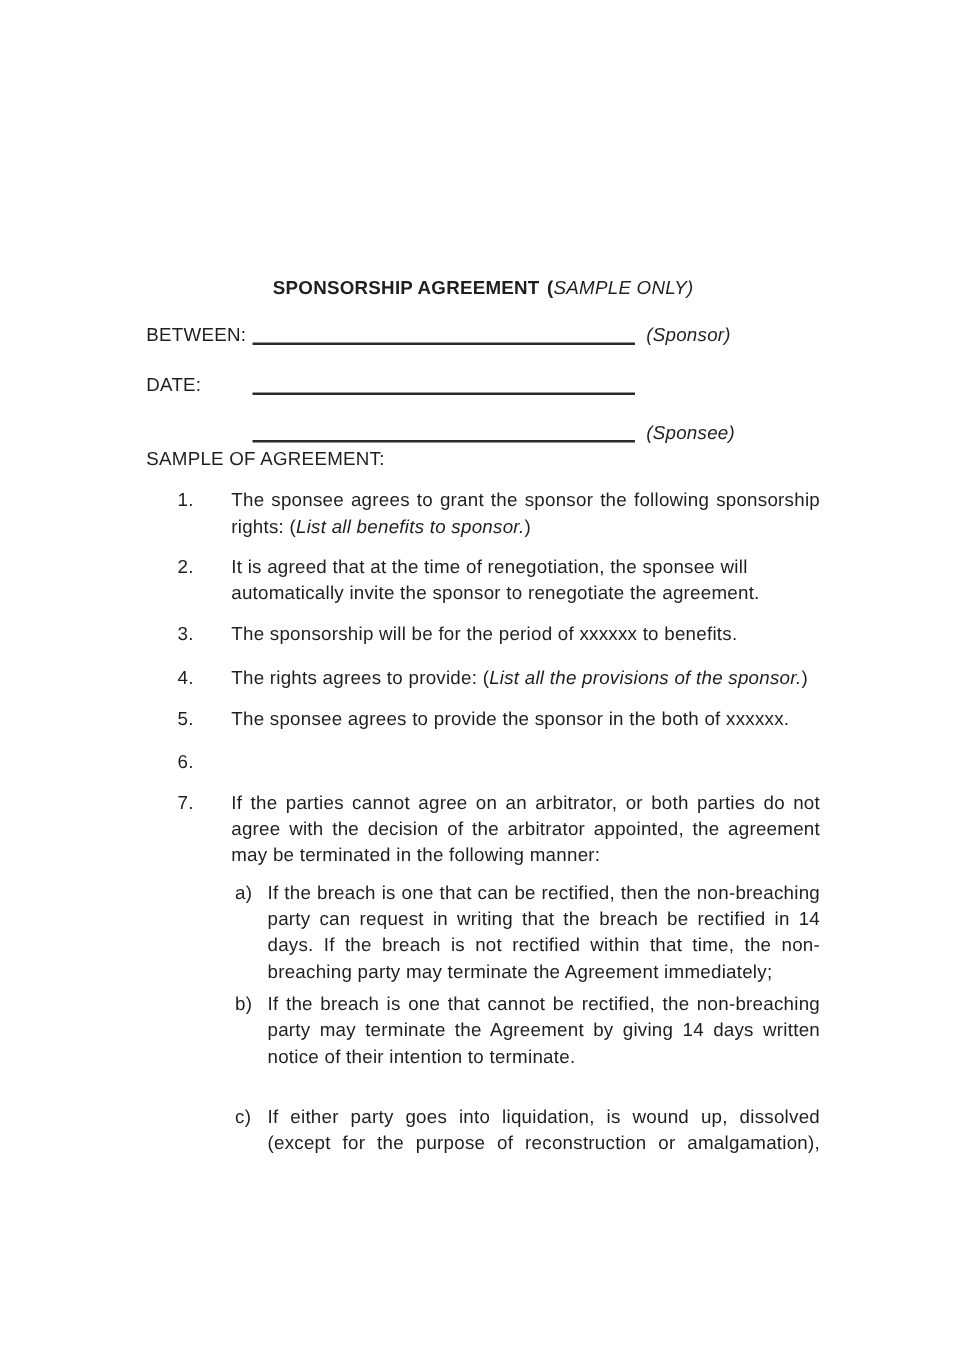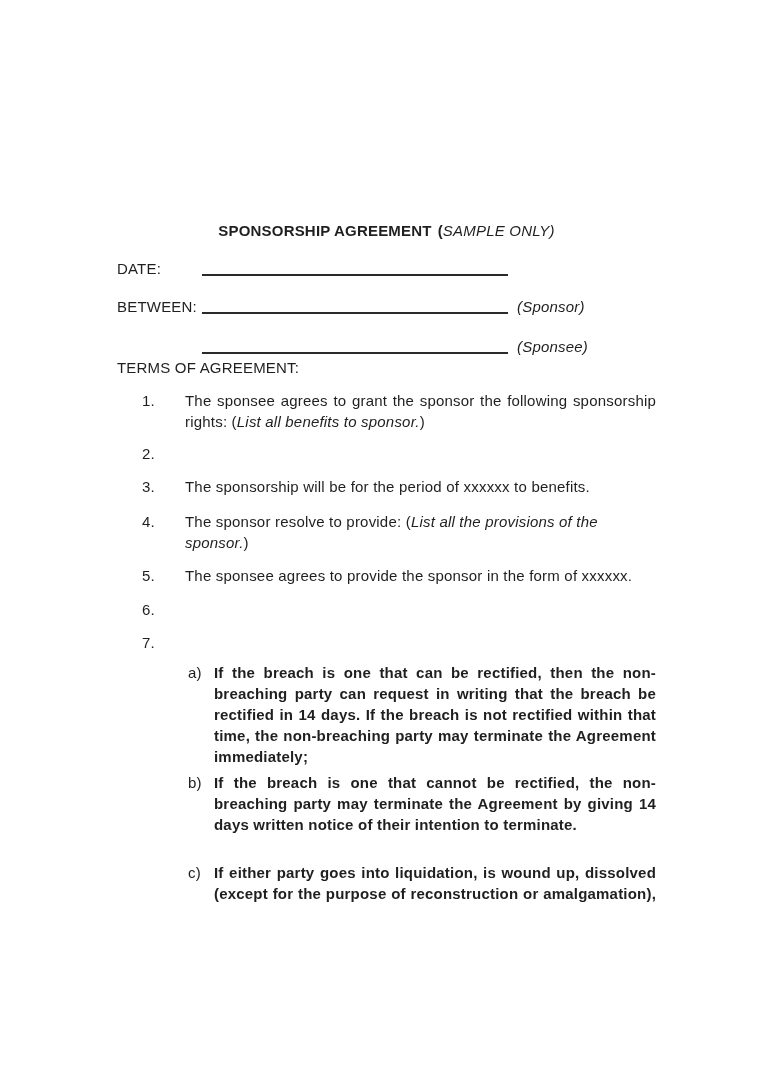--- a/index.html
+++ b/index.html
@@ -36,80 +36,82 @@
   .item .body { flex:1; }
   .just { text-align:justify; }
   .just-all { text-align:justify; text-align-last:justify; }
   em { }
 
   .mb11{margin-bottom:11px}.mb12{margin-bottom:12px}.mb13{margin-bottom:13px}
   .mb14{margin-bottom:14px}.mb9{margin-bottom:9px}
 
   .sub { display:flex; margin-left:71px; }
   .sub .marker { flex:0 0 26px; }
-  .sub .body { flex:1;font-weight:bold; }
+  .sub .body { flex:1; }
   .sub-a { margin-bottom:5px; }
   .sub-b { margin-bottom:27px; }
 </style>
 </head>
 <body>
 
 <div class="page">
 
   <div class="title"><span class="b">SPONSORSHIP AGREEMENT</span><span class="b paren">(</span><span class="it">SAMPLE ONLY)</span></div>
 
-  <div class="frow row-date">
-    <span class="lbl">DATE:</span>
-    <span class="blank"></span>
-  </div>
-
   <div class="frow row-between">
     <span class="lbl">BETWEEN:</span>
     <span class="blank"></span>
     <span class="tag">(Sponsor)</span>
+  </div>
+
+  <div class="frow row-date">
+    <span class="lbl">DATE:</span>
+    <span class="blank"></span>
   </div>
 
   <div class="frow row-sponsee">
     <span class="lbl"></span>
     <span class="blank"></span>
     <span class="tag">(Sponsee)</span>
   </div>
 
-  <div class="terms">TERMS OF AGREEMENT:</div>
+  <div class="terms">SAMPLE OF AGREEMENT:</div>
 
   <div class="item mb11">
     <div class="num">1.</div>
     <div class="body just"><span>The sponsee agrees to grant the sponsor the following sponsorship rights: (</span><em>List all benefits to sponsor.</em><span>)</span></div>
   </div>
 
   <div class="item mb12">
     <div class="num">2.</div>
+    <div class="body"><span>It is agreed that at the time of renegotiation, the sponsee will automatically invite the sponsor to renegotiate the agreement.</span></div>
   </div>
 
   <div class="item mb14">
     <div class="num">3.</div>
     <div class="body"><span>The sponsorship will be for the period of xxxxxx to benefits.</span></div>
   </div>
 
   <div class="item mb12">
     <div class="num">4.</div>
-    <div class="body"><span>The sponsor resolve to provide: (</span><em>List all the provisions of the sponsor.</em><span>)</span></div>
+    <div class="body"><span>The rights agrees to provide: (</span><em>List all the provisions of the sponsor.</em><span>)</span></div>
   </div>
 
   <div class="item mb13">
     <div class="num">5.</div>
-    <div class="body"><span>The sponsee agrees to provide the sponsor in the form of xxxxxx.</span></div>
+    <div class="body"><span>The sponsee agrees to provide the sponsor in the both of xxxxxx.</span></div>
   </div>
 
   <div class="item mb12">
     <div class="num">6.</div>
   </div>
 
   <div class="item mb9">
     <div class="num">7.</div>
+    <div class="body just"><span>If the parties cannot agree on an arbitrator, or both parties do not agree with the decision of the arbitrator appointed, the agreement may be terminated in the following manner:</span></div>
   </div>
 
   <div class="sub sub-a">
     <div class="marker">a)</div>
     <div class="body just"><span>If the breach is one that can be rectified, then the non-breaching party can request in writing that the breach be rectified in 14 days.  If the breach is not rectified within that time, the non-breaching party may terminate the Agreement immediately;</span></div>
   </div>
 
   <div class="sub sub-b">
     <div class="marker">b)</div>
     <div class="body just"><span>If the breach is one that cannot be rectified, the non-breaching party may terminate the Agreement by giving 14 days written notice of their intention to terminate.</span></div>

